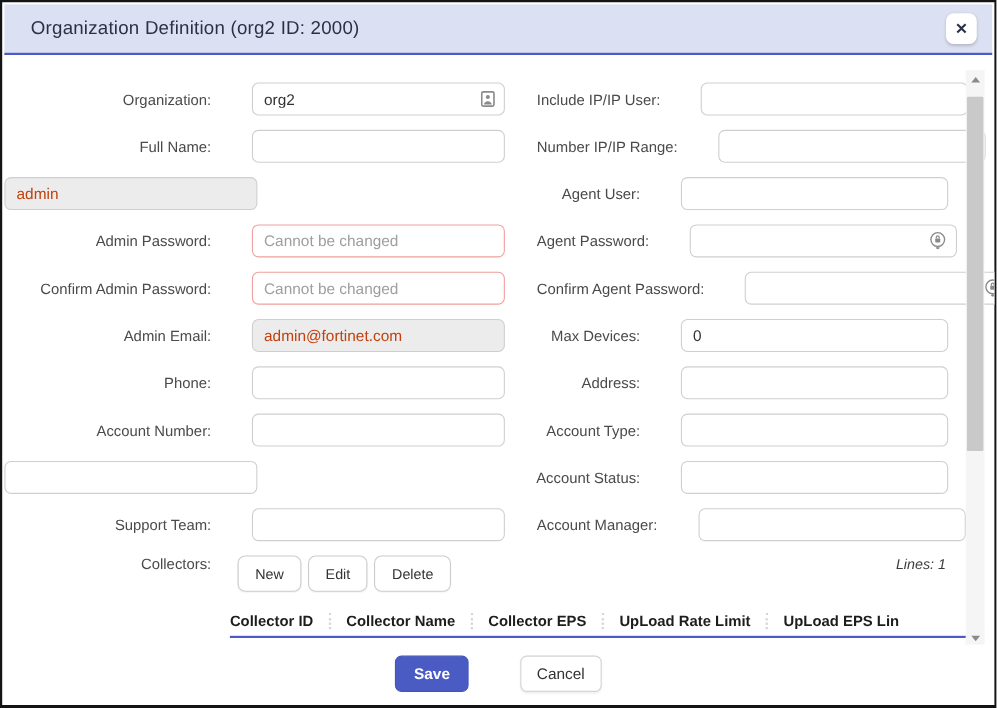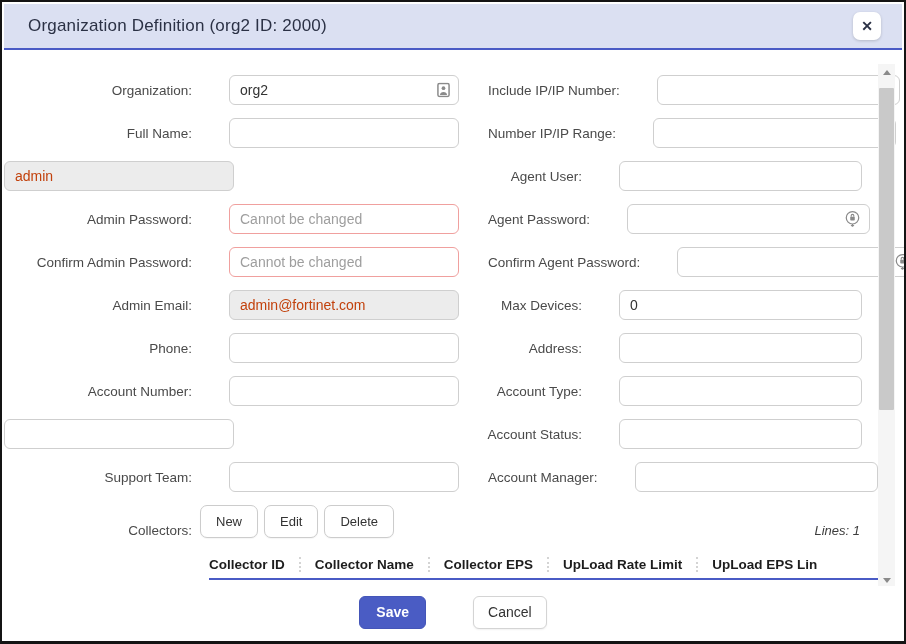--- a/index.html
+++ b/index.html
@@ -6,21 +6,21 @@
   *{box-sizing:border-box;}
   .window{
     position:relative;width:906px;height:644px;background:#fff;
     border:2px solid #141414;border-bottom-width:3px;
     font-family:"Liberation Sans",sans-serif;overflow:hidden;
   }
   
   .titlebar{
     position:absolute;top:2px;left:2px;right:2px;height:46px;
     background:#dbe0f2;border-bottom:2px solid #4a5bc5;
-    display:flex;align-items:center;padding:0 21px 0 24px;
+    display:flex;align-items:center;padding:0 14px 0 24px;
   }
   .title{font-size:17px;color:#2b3145;letter-spacing:.2px;}
   .close-btn{
     margin-left:auto;width:28px;height:28px;background:#ffffff;border:none;
     border-radius:7px;box-shadow:0 1px 3px rgba(0,0,0,.18);
     display:flex;align-items:center;justify-content:center;
     font-family:"Liberation Sans",sans-serif;
     font-weight:bold;font-size:14px;color:#2b3145;cursor:pointer;padding:0;
   }
   
@@ -36,21 +36,21 @@
   .inp-wrap input{
     width:100%;height:30px;border:1px solid #cfcfcf;border-radius:6px;
     padding:0 10px;font-size:14px;color:#333;background:#fff;outline:none;
     font-family:"Liberation Sans",sans-serif;
   }
   .inp-wrap input::placeholder{color:#9e9e9e;opacity:1;}
   .inp-wrap.disabled input{background:#ececec;color:#c2410c;}
   .inp-wrap.error input{border-color:#f0a09e;}
   .in-icon{position:absolute;right:9px;top:50%;transform:translateY(-50%);display:flex;pointer-events:auto;}
   
-  .collectors-row{display:flex;align-items:flex-end;height:33px;margin-bottom:8px;}
+  .collectors-row{display:flex;align-items:flex-start;height:33px;margin-bottom:8px;gap:16px;}
   .tool-btn{
     height:33px;padding:0 15px;background:#fff;border:1px solid #ccc;border-radius:7px;
     font-size:13px;color:#333;margin-right:6px;cursor:pointer;
     font-family:"Liberation Sans",sans-serif;box-shadow:0 1px 1px rgba(0,0,0,.04);
   }
   .lines{margin-left:auto;margin-right:42px;font-style:italic;font-size:13px;color:#3d3d3d;}
   
   .table-head{display:flex;align-items:center;height:28px;margin-left:205px;margin-top:12px;}
   .th{font-size:13.5px;font-weight:bold;color:#1d1d1d;white-space:nowrap;margin-right:14px;cursor:pointer;}
   .th-sep{width:0;height:15px;border-left:2px dotted #d4d4d4;margin-right:14px;}
@@ -95,21 +95,21 @@
     <div class="form" id="form-rows">
         <div class="form-row">
           <span class="lbl lbl-l">Organization:</span>
           <span class="inp-wrap inp-l"><input type="text" value="org2" style=""><span class="in-icon">
               <svg width="13" height="15" viewBox="0 0 14 16">
                 <rect x="1" y="1" width="12" height="14" rx="1.5" fill="none" stroke="#8a8a8a" stroke-width="1.6"></rect>
                 <circle cx="7" cy="6" r="2" fill="#8a8a8a"></circle>
                 <path d="M3.2 13.5c0-2.2 1.7-3.4 3.8-3.4s3.8 1.2 3.8 3.4z" fill="#8a8a8a"></path>
               </svg>
             </span></span>
-          <span class="lbl lbl-r">Include IP/IP Number:</span>
+          <span class="lbl lbl-r">Include IP/IP User:</span>
           <span class="inp-wrap inp-r"><input type="text" style=""></span>
         </div>
         <div class="form-row">
           <span class="lbl lbl-l">Full Name:</span>
           <span class="inp-wrap inp-l"><input type="text" style=""></span>
           <span class="lbl lbl-r">Number IP/IP Range:</span>
           <span class="inp-wrap inp-r"><input type="text" style=""></span>
         </div>
         <div class="form-row">
           <span class="inp-wrap inp-l disabled"><input type="text" readonly="" value="admin" style=""></span>

